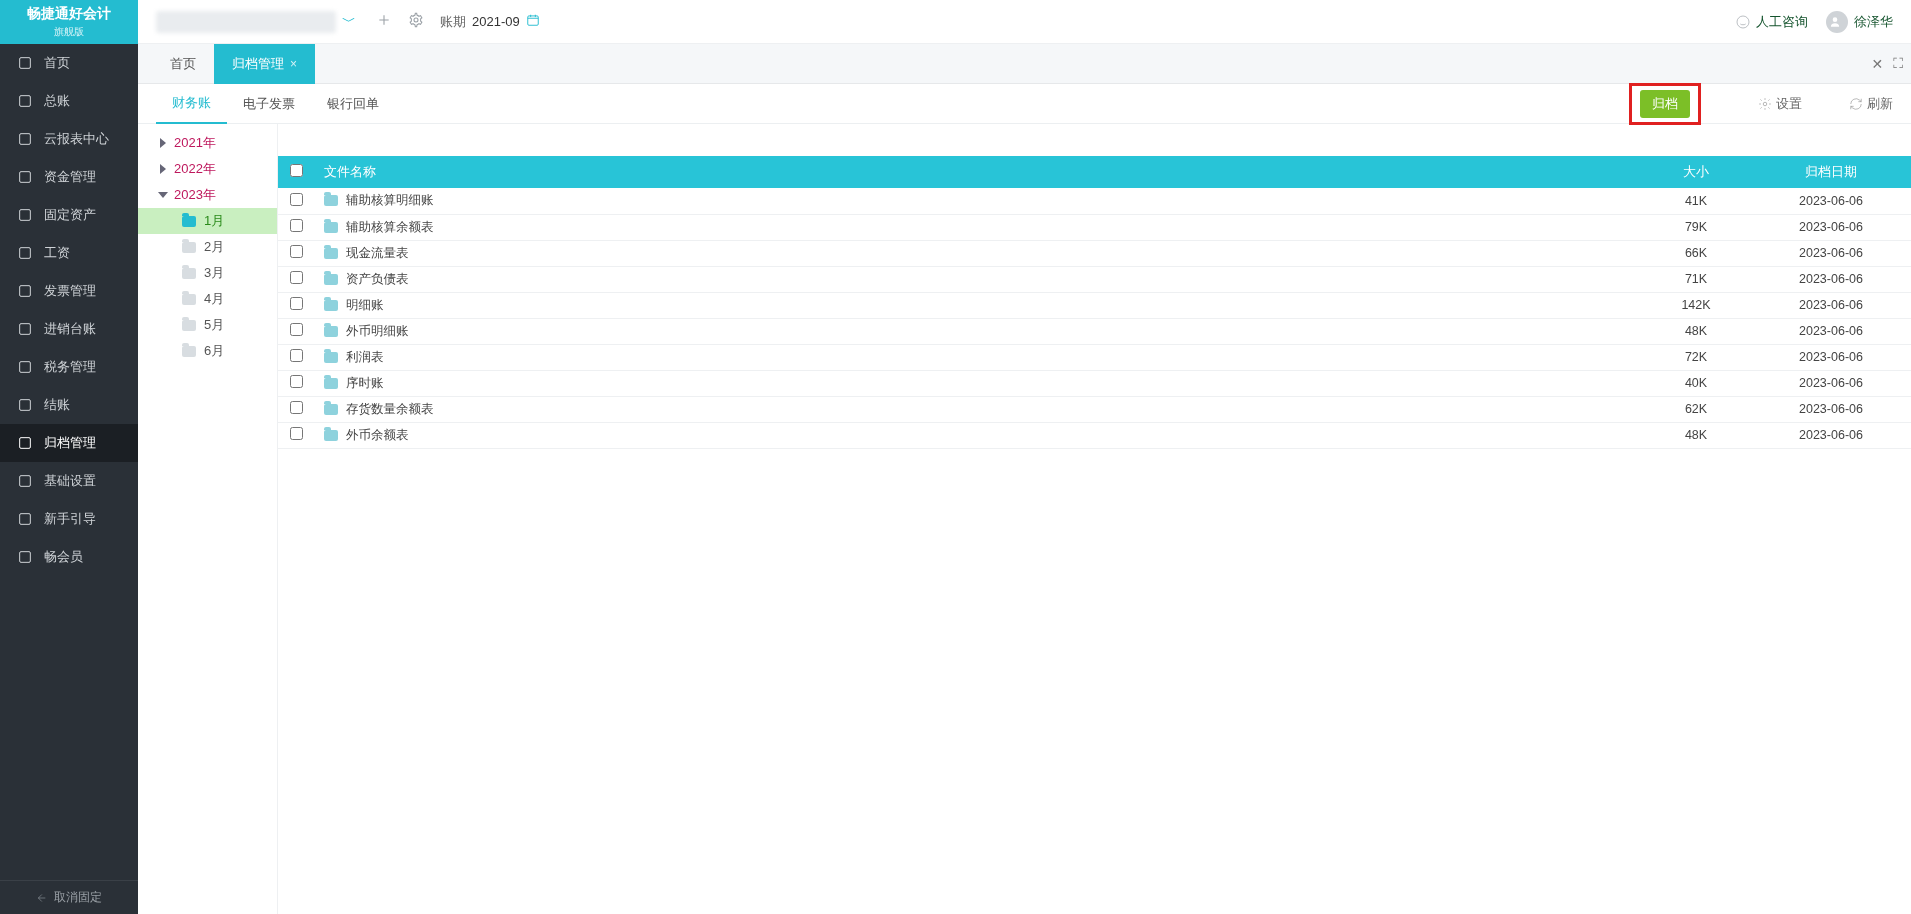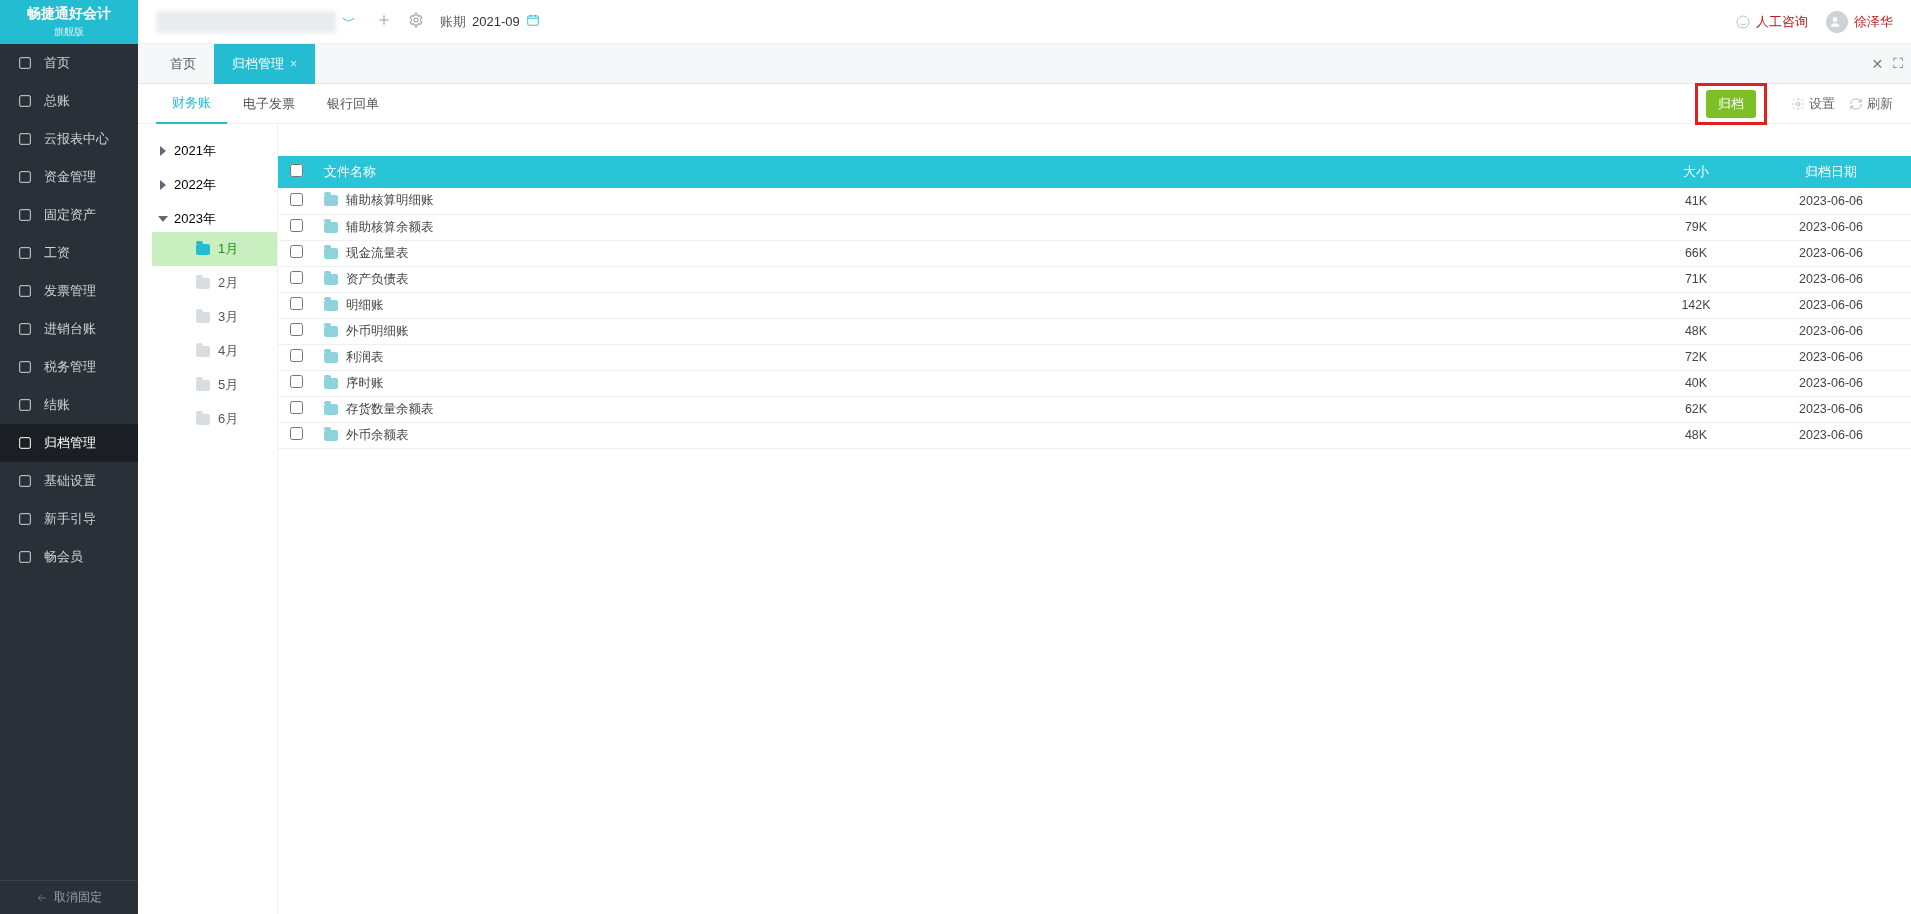--- a/index.html
+++ b/index.html
@@ -25,51 +25,51 @@
 .topbar { height:44px; display:flex; align-items:center; padding:0 18px; border-bottom:1px solid #eef0f2; color:#666; }
 .org { display:flex; align-items:center; margin-right:12px; }
 .org-name { width:180px; height:22px; background:#e9ecef; border-radius:3px; filter:blur(2px); }
 .chevdown { margin-left:6px; color:#24bcd0; font-size:14px; }
 .tb-icon { margin:0 8px; color:#9aa0a6; cursor:pointer; }
 .tb-icon svg { width:16px;height:16px;fill:none;stroke:#9aa0a6;stroke-width:1.6; }
 .period-label { margin-left:8px; color:#666; }
 .period-val { margin-left:6px; color:#333; }
 .period-cal { margin-left:6px; color:#24bcd0; }
 .topbar-spacer { flex:1; }
-.tb-right { display:flex; align-items:center; color:#b91c1c; }
+.tb-right { display:flex; align-items:center; color:#14532d; }
 .tb-right .titem { display:flex; align-items:center; margin-left:18px; cursor:pointer; }
 .tb-right svg { width:16px;height:16px;stroke:#9aa0a6;fill:none;margin-right:5px; }
 .avatar { width:22px;height:22px;border-radius:50%;background:#cfd3d7;display:inline-flex;align-items:center;justify-content:center;margin-right:6px; }
 .avatar svg { width:14px;height:14px;fill:#fff;stroke:none; }
 
 
 .pagetabs { height:40px; display:flex; align-items:center; background:#f5f7f9; border-bottom:1px solid #e6e8ea; padding-left:14px; position:relative;}
 .ptab { padding:0 18px; height:40px; display:flex; align-items:center; cursor:pointer; color:#555; }
 .ptab.active { background:#24bcd0; color:#fff; }
 .ptab .close { margin-left:6px; font-size:12px; opacity:.8; }
 .pagetabs .right-icons { margin-left:auto; display:flex; align-items:center; padding-right:8px; color:#777;}
 .pagetabs .right-icons span { margin-left:10px; cursor:pointer; font-size:14px;}
 
 
 .content { flex:1; display:flex; flex-direction:column; }
 .subtabs { height:40px; display:flex; align-items:center; border-bottom:1px solid #eceff1; padding-left:18px; position:relative;}
 .stab { padding:0 16px; height:40px; display:flex; align-items:center; cursor:pointer; color:#555; }
 .stab.active { color:#24bcd0; border-bottom:2px solid #24bcd0; font-weight:500; }
-.subtabs .actions { margin-left:auto; display:flex; align-items:center; padding-right:18px; }
+.subtabs .actions { margin-left:auto; display:flex; align-items:center; padding-right:18px;gap:33px; }
 .archive-btn-wrap { border:3px solid #e02020; padding:4px 8px; margin-right:10px; }
 .archive-btn { background:#7cbf27; color:#fff; border:none; padding:5px 12px; border-radius:3px; cursor:pointer; font-size:13px; }
 .actlink { margin-left:14px; display:flex; align-items:center; color:#666; cursor:pointer; }
 .actlink svg { width:14px;height:14px;stroke:#888;fill:none;margin-right:4px; }
 
 .body { flex:1; display:flex; overflow:hidden; }
 .tree { width:140px; border-right:1px solid #eef0f2; padding-top:6px; overflow:auto; }
-.tree .yr { display:flex; align-items:center; height:26px; padding-left:22px; color:#000000; cursor:pointer;margin-top:8px; }
+.tree .yr { display:flex; align-items:center; height:26px; padding-left:22px; color:#be185d; cursor:pointer; }
 .tree .yr .tri { width:0;height:0;border-top:5px solid transparent;border-bottom:5px solid transparent;border-left:6px solid #667; margin-right:8px; }
 .tree .yr.open .tri { transform:rotate(90deg); }
-.tree .month { display:flex; align-items:center; height:34px; padding-left:44px; color:#555; cursor:pointer;margin-left:14px; }
+.tree .month { display:flex; align-items:center; height:26px; padding-left:44px; color:#555; cursor:pointer; }
 .tree .month .fico { width:14px;height:11px;background:#d8dde1;border-radius:2px;margin-right:8px; position:relative;}
 .tree .month .fico::before{content:"";position:absolute;top:-3px;left:0;width:7px;height:3px;background:#d8dde1;border-radius:2px 2px 0 0;}
 .tree .month.active { background:#c9efc0; color:#2a8a1a; }
 .tree .month.active .fico { background:#24bcd0; }
 .tree .month.active .fico::before { background:#24bcd0; }
 
 .table-wrap { flex:1; overflow:auto;margin-top:32px; }
 table { width:100%; border-collapse:collapse; }
 thead th { background:#28c4d7; color:#fff; font-weight:500; height:32px; text-align:left; padding:0 10px; font-size:13px; }
 thead th:first-child { width:36px; text-align:center; }

